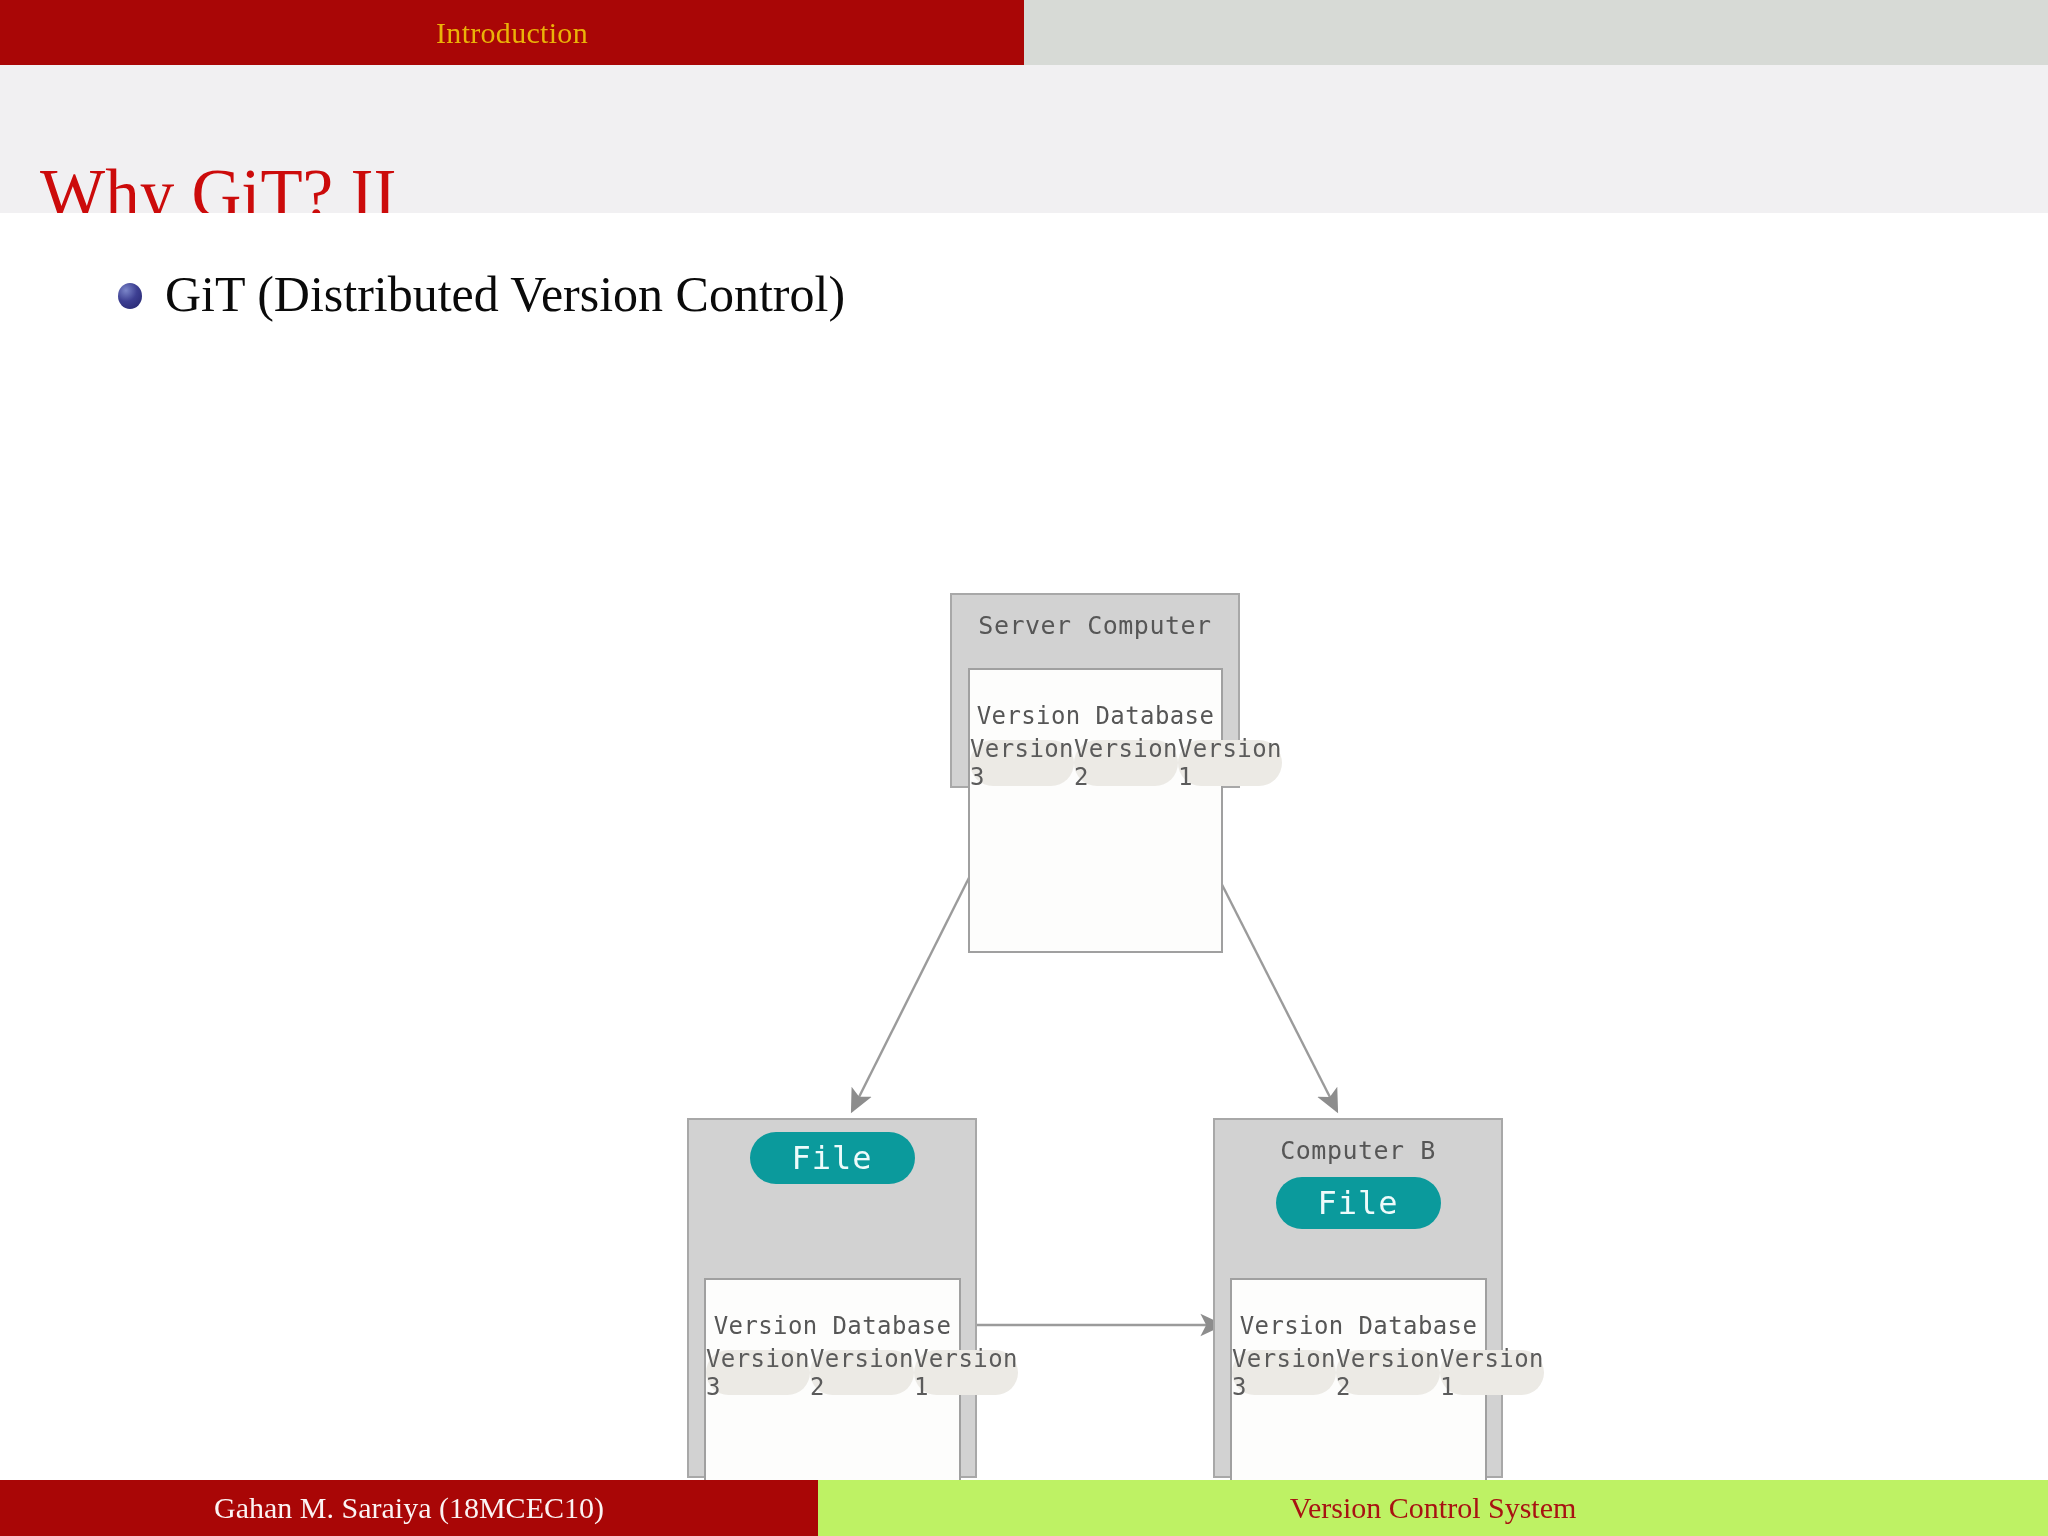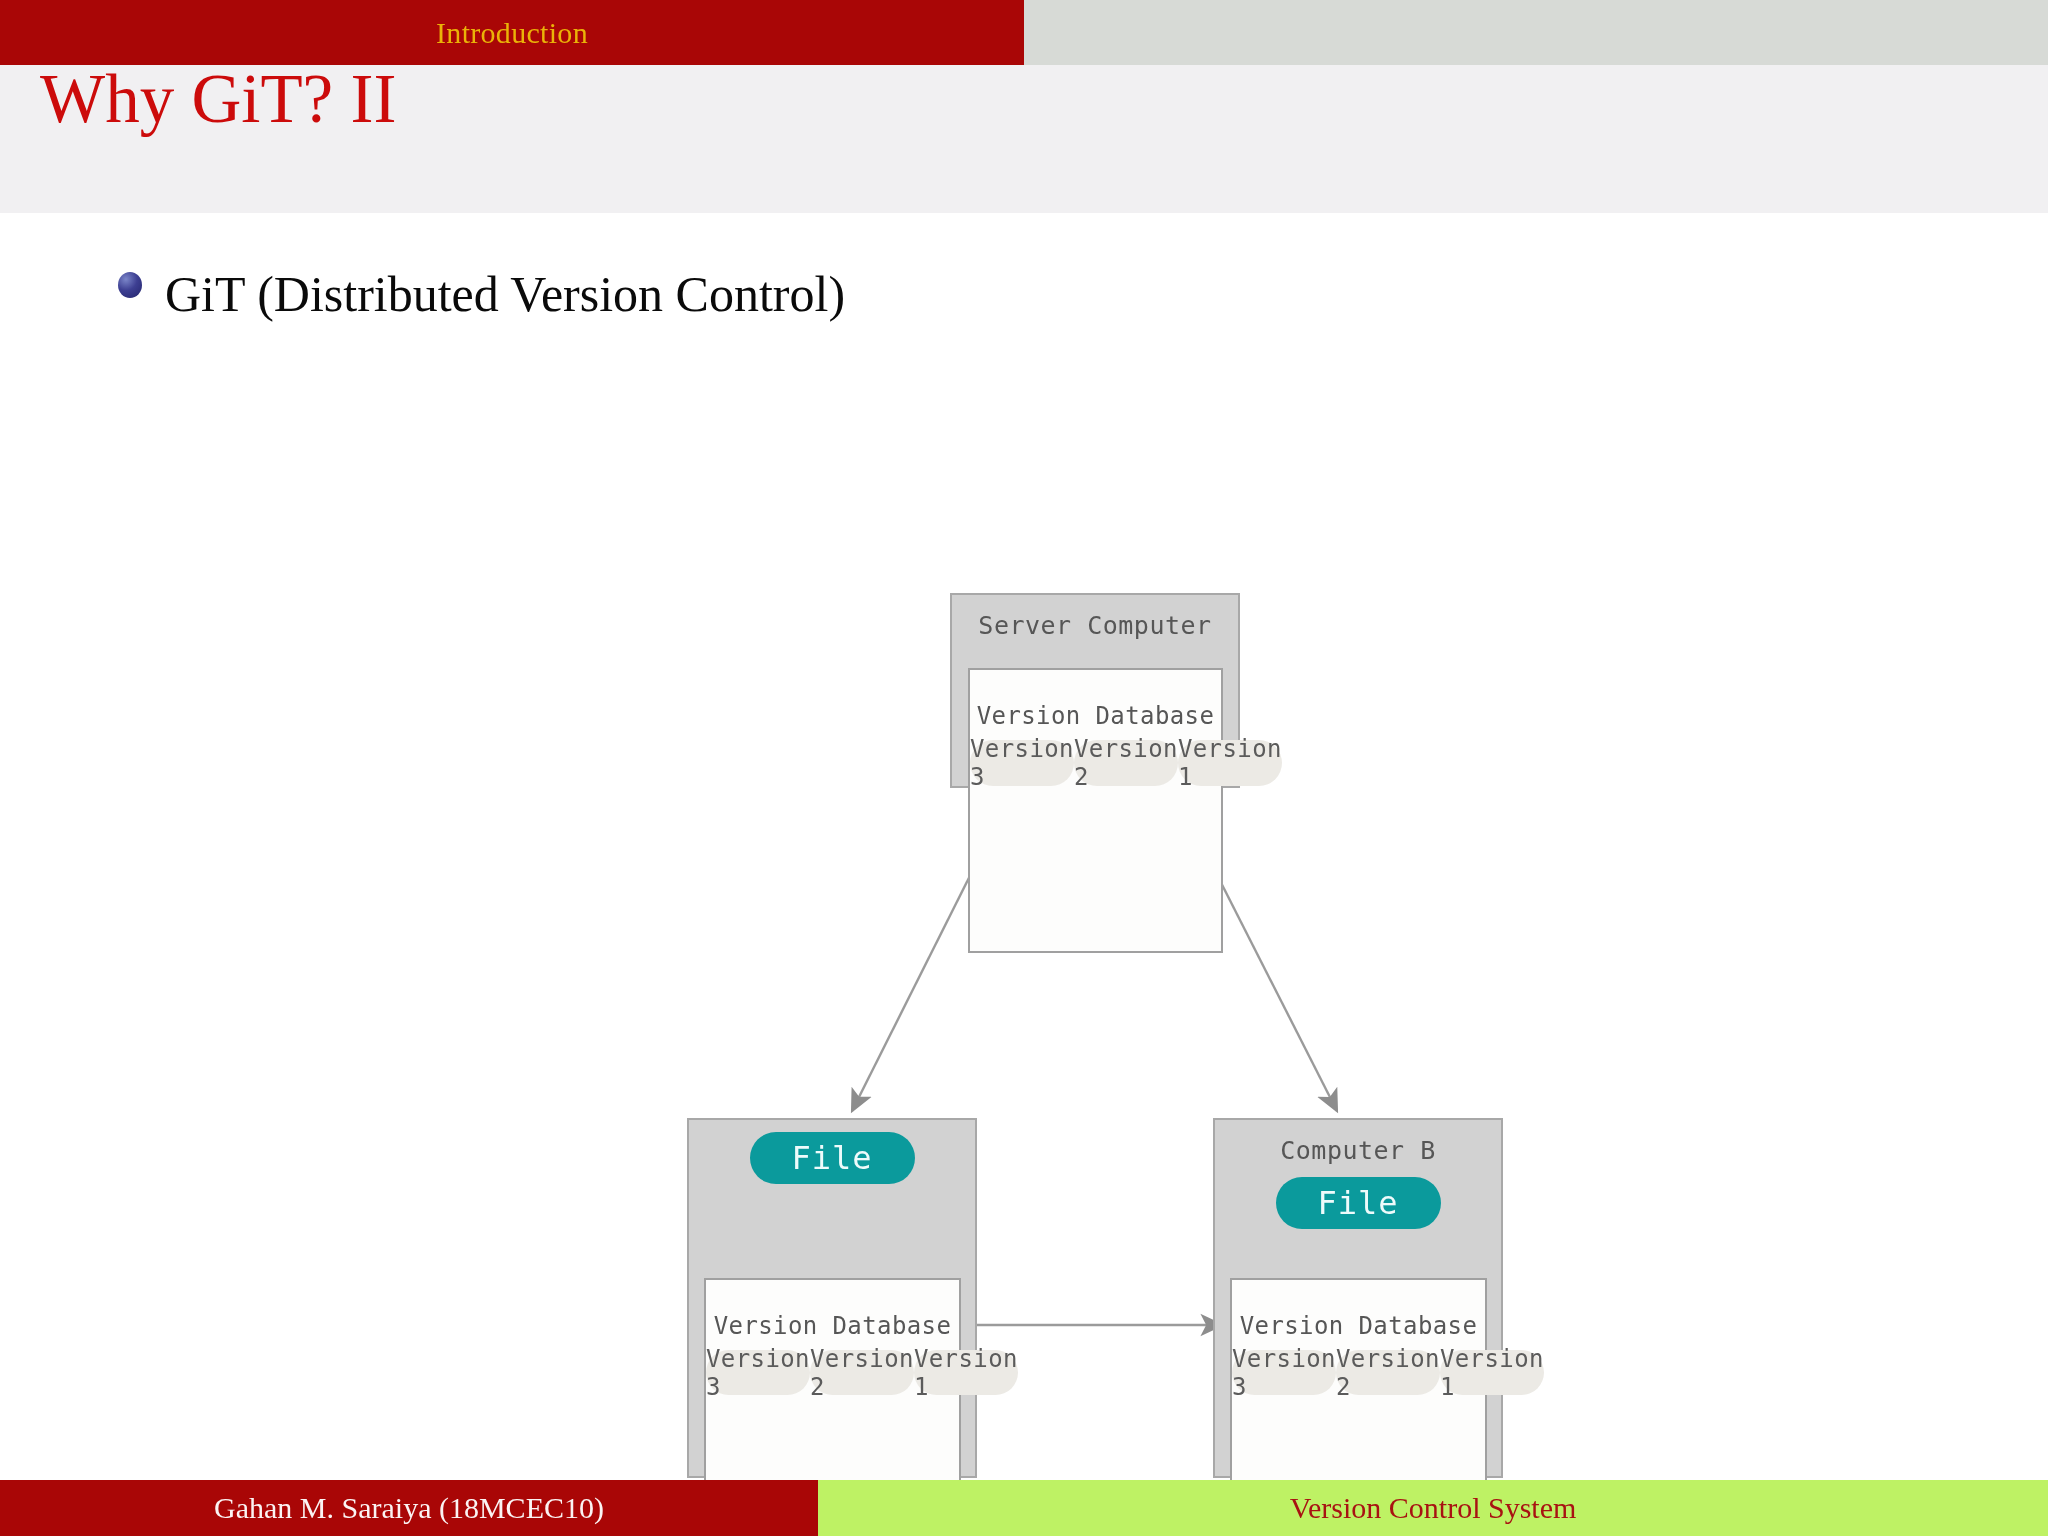--- a/index.html
+++ b/index.html
@@ -43,21 +43,21 @@
   }
 
   
   .title-band {
     position: absolute;
     top: 65px; left: 0;
     width: 2048px;
     height: 164px;
     background: #f1f0f2;
     display: flex;
-    align-items: flex-start;
+    align-items: flex-end;
   }
   .slide-title {
     margin-left: 40px;
     color: #cc0b0b;
     font-size: 69px;
     font-family: "Liberation Serif", "DejaVu Serif", serif;
     line-height: 1;
     white-space: nowrap;
   }
 
@@ -68,20 +68,21 @@
     width: 2048px;
     height: 1267px;
     background: #ffffff;
   }
 
   .bullet-row {
     position: absolute;
     top: 55px;
     left: 118px;
     display: flex;
+    align-items: center;
   }
   .bullet-dot {
     width: 24px;
     height: 26px;
     border-radius: 50%;
     background: radial-gradient(circle at 33% 28%, #7b86c9 0%, #3d3f92 45%, #23246b 100%);
     flex: 0 0 auto;
     margin-right: 23px;
     margin-top: 4px;
   }

